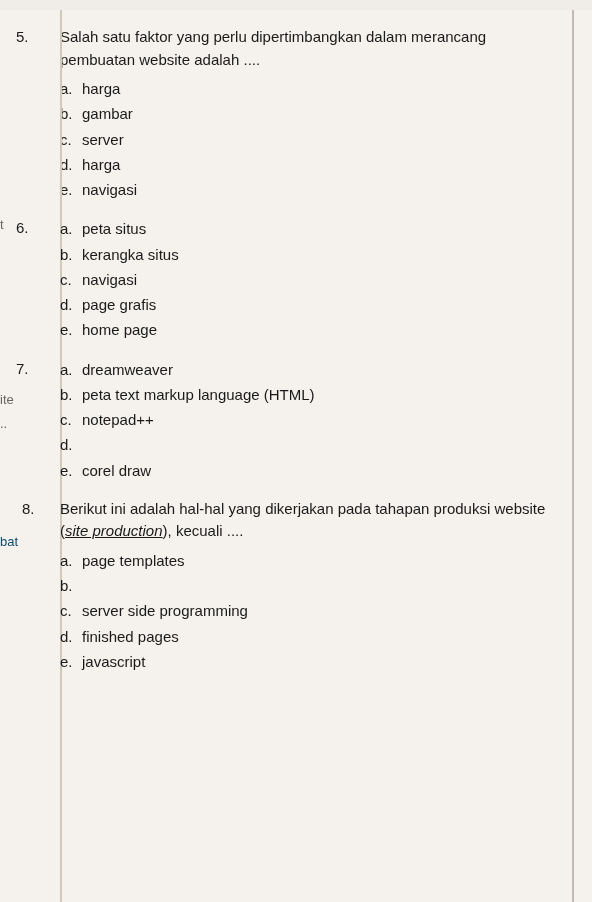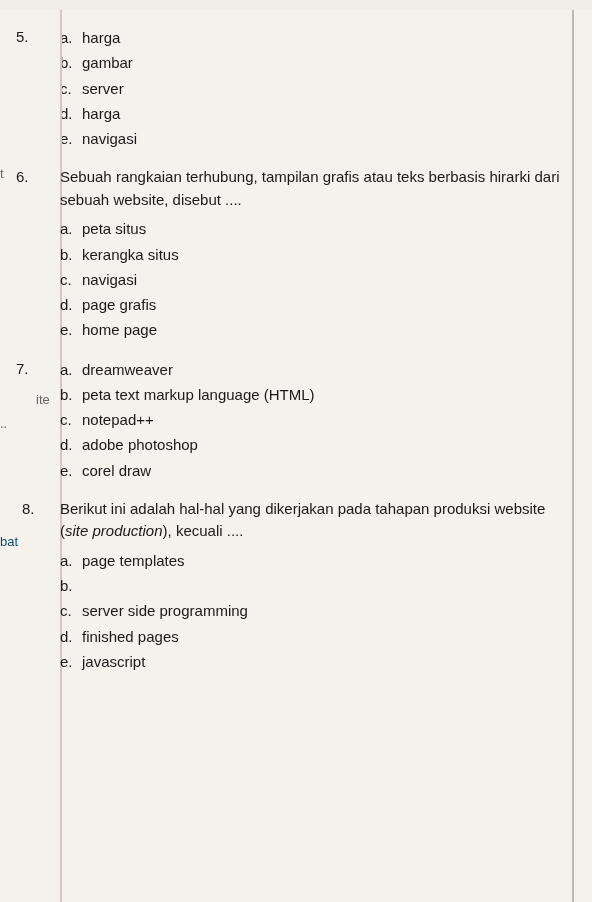--- a/index.html
+++ b/index.html
@@ -93,30 +93,32 @@
 
     .side-label-left {
       position: absolute;
       left: 0;
       font-size: 13px;
       color: #555;
     }
 
     .italic {
       font-style: italic;
+      text-decoration: underline;
     }
   </style>
 </head>
 <body>
 
 <div class="page-container">
 
   <div class="question-block" style="margin-top: 6px;">
     <div class="question-number">5.</div>
     <div class="question-content">
+      <div class="question-text">Salah satu faktor yang perlu dipertimbangkan dalam merancang pembuatan website adalah ....</div>
       <ul class="answer-list">
         <li>
           <span class="answer-letter">a.</span>
           <span>harga</span>
         </li>
         <li>
           <span class="answer-letter">b.</span>
           <span>gambar</span>
         </li>
         <li>
@@ -132,21 +134,20 @@
           <span>navigasi</span>
         </li>
       </ul>
     </div>
   </div>
 
   <div class="question-block" style="position:relative;">
     <span class="side-label-left" style="top: 0px; font-size:13px; color:#666;">t</span>
     <div class="question-number">6.</div>
     <div class="question-content">
-      <div class="question-text">Sebuah rangkaian terhubung, tampilan grafis atau teks berbasis hirarki dari sebuah website, disebut ....</div>
       <ul class="answer-list">
         <li>
           <span class="answer-letter">a.</span>
           <span>peta situs</span>
         </li>
         <li>
           <span class="answer-letter">b.</span>
           <span>kerangka situs</span>
         </li>
         <li>
@@ -159,40 +160,39 @@
         </li>
         <li>
           <span class="answer-letter">e.</span>
           <span>home page</span>
         </li>
       </ul>
     </div>
   </div>
 
   <div class="question-block" style="position:relative;">
-    <span class="side-label-left" style="top: 34px; font-size:13px; color:#666;padding-left:36px;">ite</span>
+    <span class="side-label-left" style="top: 34px; font-size:13px; color:#666;">ite</span>
     <span class="side-label-left" style="top: 58px; font-size:13px; color:#666;">..</span>
     <div class="question-number">7.</div>
     <div class="question-content">
       <ul class="answer-list">
         <li>
           <span class="answer-letter">a.</span>
           <span>dreamweaver</span>
         </li>
         <li>
           <span class="answer-letter">b.</span>
           <span>peta text markup language (HTML)</span>
         </li>
         <li>
           <span class="answer-letter">c.</span>
           <span>notepad++</span>
         </li>
         <li>
           <span class="answer-letter">d.</span>
-          <span>adobe photoshop</span>
         </li>
         <li>
           <span class="answer-letter">e.</span>
           <span>corel draw</span>
         </li>
       </ul>
     </div>
   </div>
 
   <div class="question-block" style="position:relative;">

